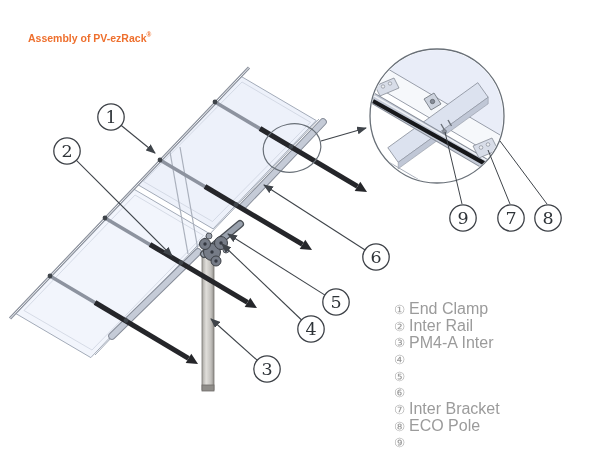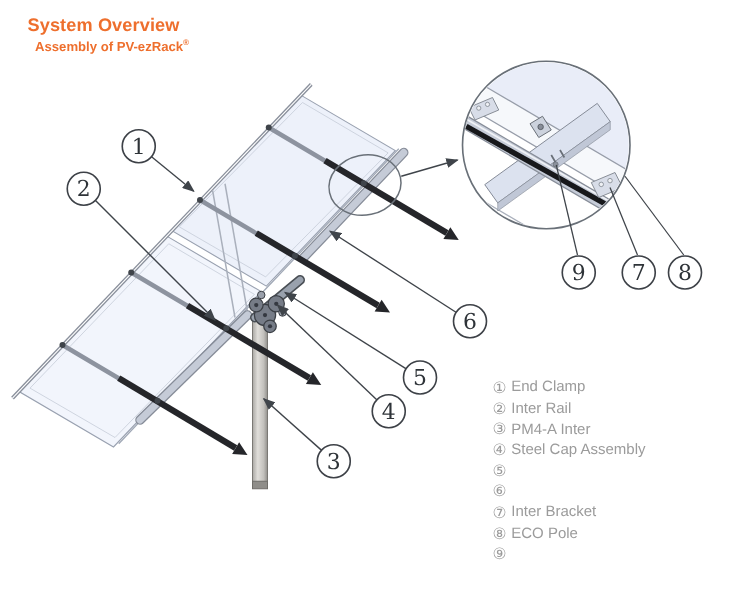--- a/index.html
+++ b/index.html
@@ -5,28 +5,27 @@
   html,body{margin:0;padding:0;background:#ffffff;}
   #page{position:relative;width:600px;height:476px;background:#ffffff;overflow:hidden;
         font-family:"Liberation Sans", sans-serif;}
   .title{position:absolute;left:22px;top:13px;font-size:14.5px;font-weight:bold;color:#ee6f2d;letter-spacing:.1px;}
   .subtitle{position:absolute;left:28px;top:31px;font-size:10.5px;font-weight:bold;color:#ee6f2d;}
   .subtitle sup{font-size:6.5px;vertical-align:super;}
   #diagram-svg{position:absolute;left:0;top:0;}
   .legend{position:absolute;left:394px;top:301px;color:#9b9b9b;font-size:12px;}
   .legend-row{display:flex;align-items:center;height:16.7px;white-space:nowrap;}
   .lg-num{width:15px;font-size:12.5px;flex:0 0 15px;}
-  .lg-label{font-size:12px;}
+  .lg-label{font-size:16px;}
 </style>
 </head>
 <body>
 
 <div id="page">
 
-  <div class="title">System Overview</div>
   <div class="subtitle"><span>Assembly of PV-ezRack</span><sup>®</sup></div>
 
   <svg id="diagram-svg" width="600" height="476" viewBox="0 0 600 476">
     <defs>
       <marker id="arr" viewBox="0 0 10 8" refX="9" refY="4" markerWidth="9" markerHeight="7.2" orient="auto-start-reverse">
           <path d="M0,0 L10,4 L0,8 z" fill="#3f444a"></path>
         </marker>
       <linearGradient id="poleGrad" x1="0" y1="0" x2="1" y2="0">
         <stop offset="0" stop-color="#a9a7a3"></stop>
           <stop offset="0.35" stop-color="#e0deda"></stop>
@@ -217,21 +216,20 @@
     <div class="legend-row">
         <span class="lg-num">②</span>
         <span class="lg-label">Inter Rail</span>
       </div>
     <div class="legend-row">
         <span class="lg-num">③</span>
         <span class="lg-label">PM4-A Inter</span>
       </div>
     <div class="legend-row">
         <span class="lg-num">④</span>
-        <span class="lg-label">Steel Cap Assembly</span>
       </div>
     <div class="legend-row">
         <span class="lg-num">⑤</span>
       </div>
     <div class="legend-row">
         <span class="lg-num">⑥</span>
       </div>
     <div class="legend-row">
         <span class="lg-num">⑦</span>
         <span class="lg-label">Inter Bracket</span>

